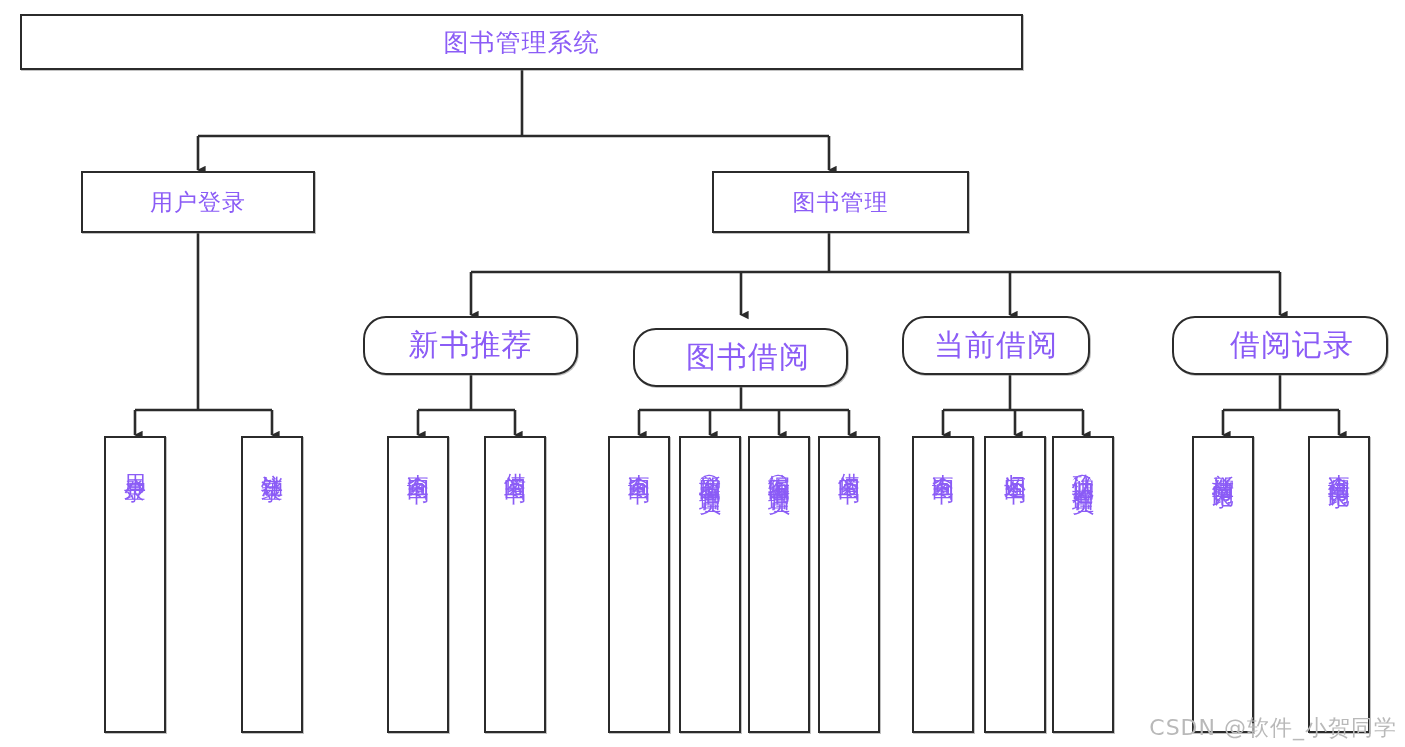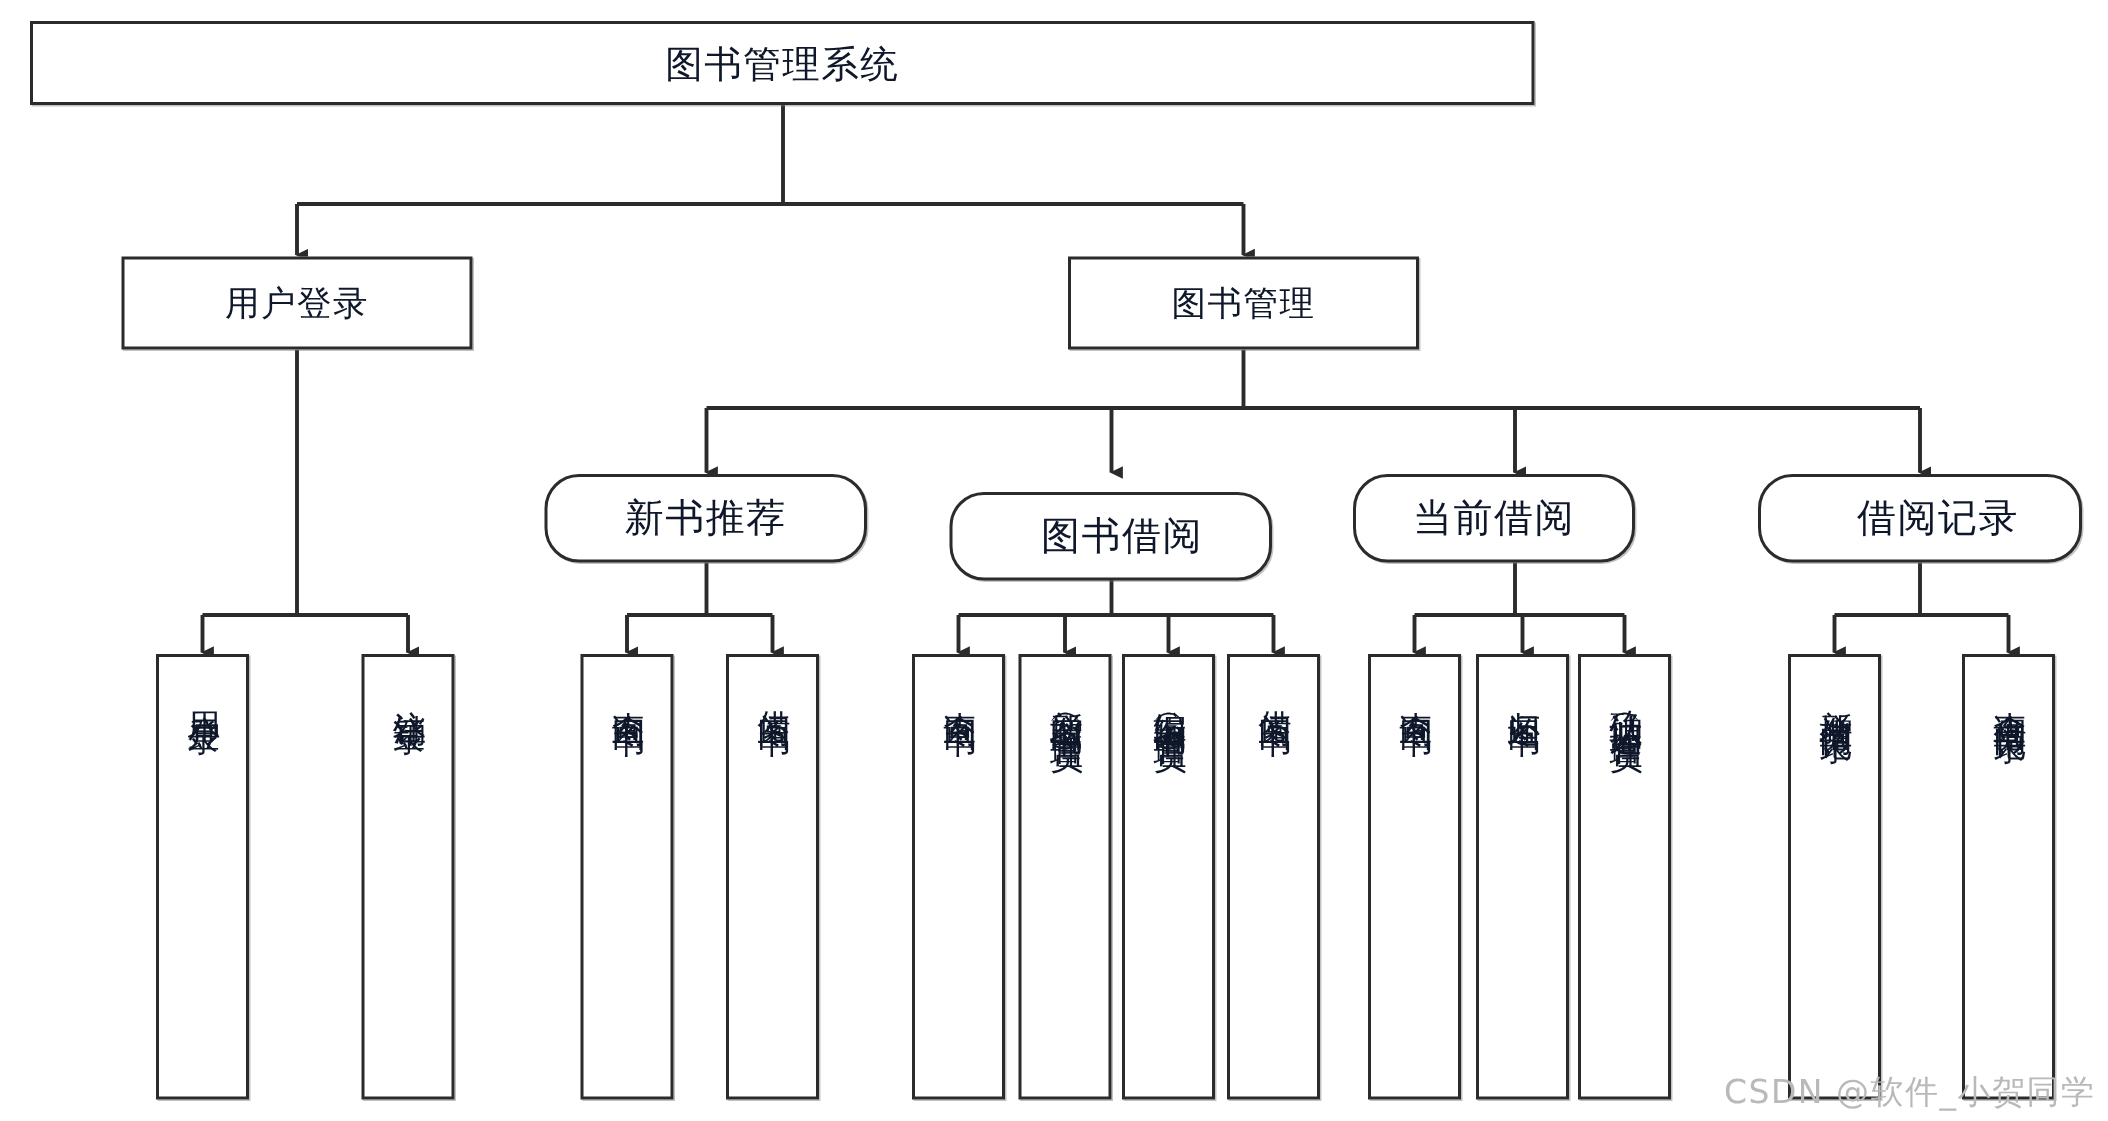--- a/index.html
+++ b/index.html
@@ -26,31 +26,31 @@
     pointer-events: none;
   }
   .node {
     position: absolute;
     box-sizing: border-box;
     border: 2.5px solid #2b2b2b;
     background: #ffffff;
     display: flex;
     align-items: center;
     justify-content: center;
-    color: #0f172a;
+    color: #8b5cf6;
     box-shadow: 1px 1px 0 rgba(120,120,120,0.45);
   }
   .node.level-0 {
     font-size: 25px;
   }
   .node.level-1 {
     font-size: 23px;
   }
   .node.level-2 {
-    font-size: 26px;
+    font-size: 30px;
     border-radius: 23px;
   }
   .node.leaf {
     font-size: 22px;
     align-items: flex-start;
     justify-content: center;
     padding-top: 18px;
   }
   .node .vlabel {
     writing-mode: vertical-rl;
@@ -121,21 +121,21 @@
       </g>
   </svg>
 
   <div class="node level-0" style="left: 20px; top: 14px; width: 1003px; height: 56px;">
     <span class="hlabel">图书管理系统</span>
   </div>
 
   <div class="node level-1" style="left: 81px; top: 171px; width: 234px; height: 62px;">
     <span class="hlabel">用户登录</span>
   </div>
-  <div class="node level-1" style="left: 712px; top: 171px; width: 234px; height: 62px;">
+  <div class="node level-1" style="left: 712px; top: 171px; width: 257px; height: 62px;">
     <span class="hlabel">图书管理</span>
   </div>
 
   <div class="node level-2" style="left: 363px; top: 316px; width: 215px; height: 59px;">
     <span class="hlabel">新书推荐</span>
   </div>
   <div class="node level-2" style="left: 633px; top: 328px; width: 215px; height: 59px; padding-left: 15px;">
     <span class="hlabel">图书借阅</span>
   </div>
   <div class="node level-2" style="left: 902px; top: 316px; width: 188px; height: 59px;">

